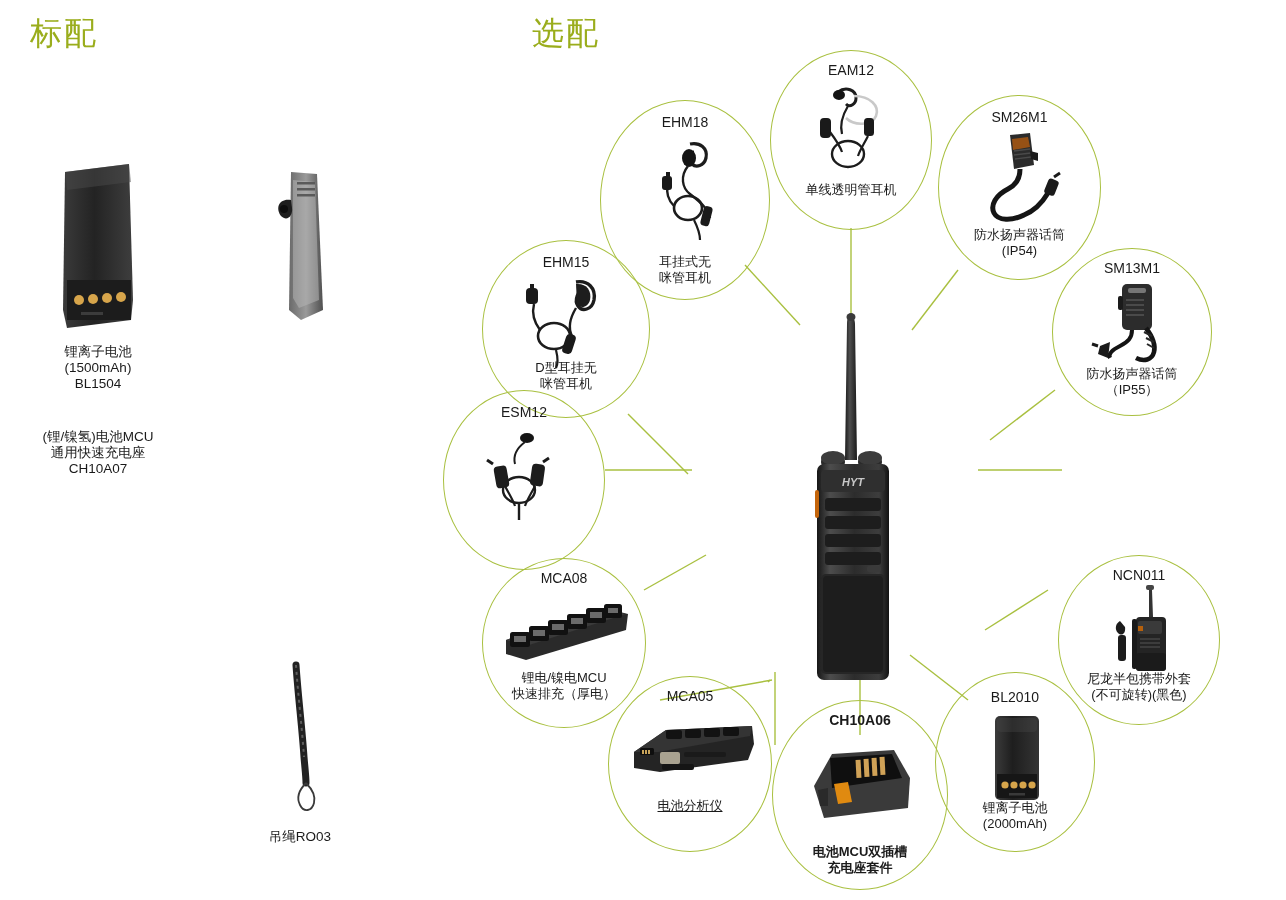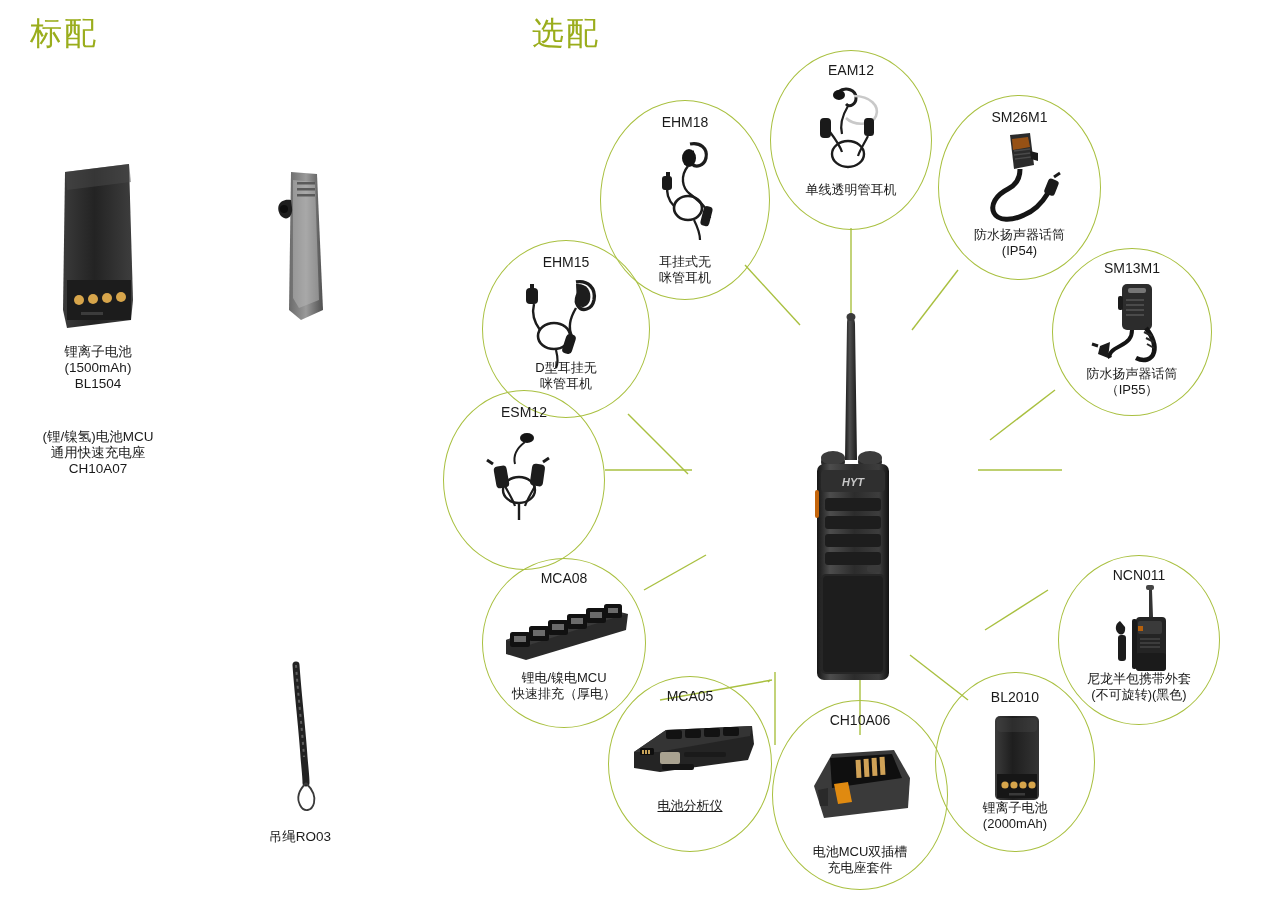--- a/index.html
+++ b/index.html
@@ -419,21 +419,21 @@
             <rect x="22" y="32" width="2" height="4"></rect>
           </g>
         <rect x="34" y="34" width="20" height="12" rx="2" fill="#a9a290"></rect>
         <rect x="58" y="34" width="42" height="5" rx="2" fill="#1a1a1a"></rect>
         <rect x="36" y="46" width="32" height="6" rx="2" fill="#151515"></rect>
       </svg>
     </div>
     <div class="desc" style="top:122px;text-decoration:underline;">电池分析仪</div>
   </div>
 
-  <div class="node" style="left:772px;top:700px;width:176px;height:190px;">
+  <div class="node" style="left:772px;top:700px;width:176px;height:190px;font-weight:bold;">
     <div class="ell" style="width:176px;height:190px;"></div>
     <div class="code" style="top:12px;">CH10A06</div>
     <div class="art" style="left:34px;top:42px;">
       <svg class="art" width="110" height="86" viewBox="0 0 110 86">
         <path d="M8,44 L26,12 L88,8 L104,36 L102,66 L18,76 Z" fill="#3a3a3a"></path>
         <path d="M24,16 L86,12 L96,36 L26,46 Z" fill="#0f0f0f"></path>
         <g>
           <rect x="50" y="18" width="5" height="18" fill="#d0a257" transform="rotate(-3 52 27)"></rect>
           <rect x="58" y="17" width="5" height="18" fill="#d0a257" transform="rotate(-3 60 26)"></rect>
           <rect x="66" y="16" width="5" height="18" fill="#d0a257" transform="rotate(-3 68 25)"></rect>

